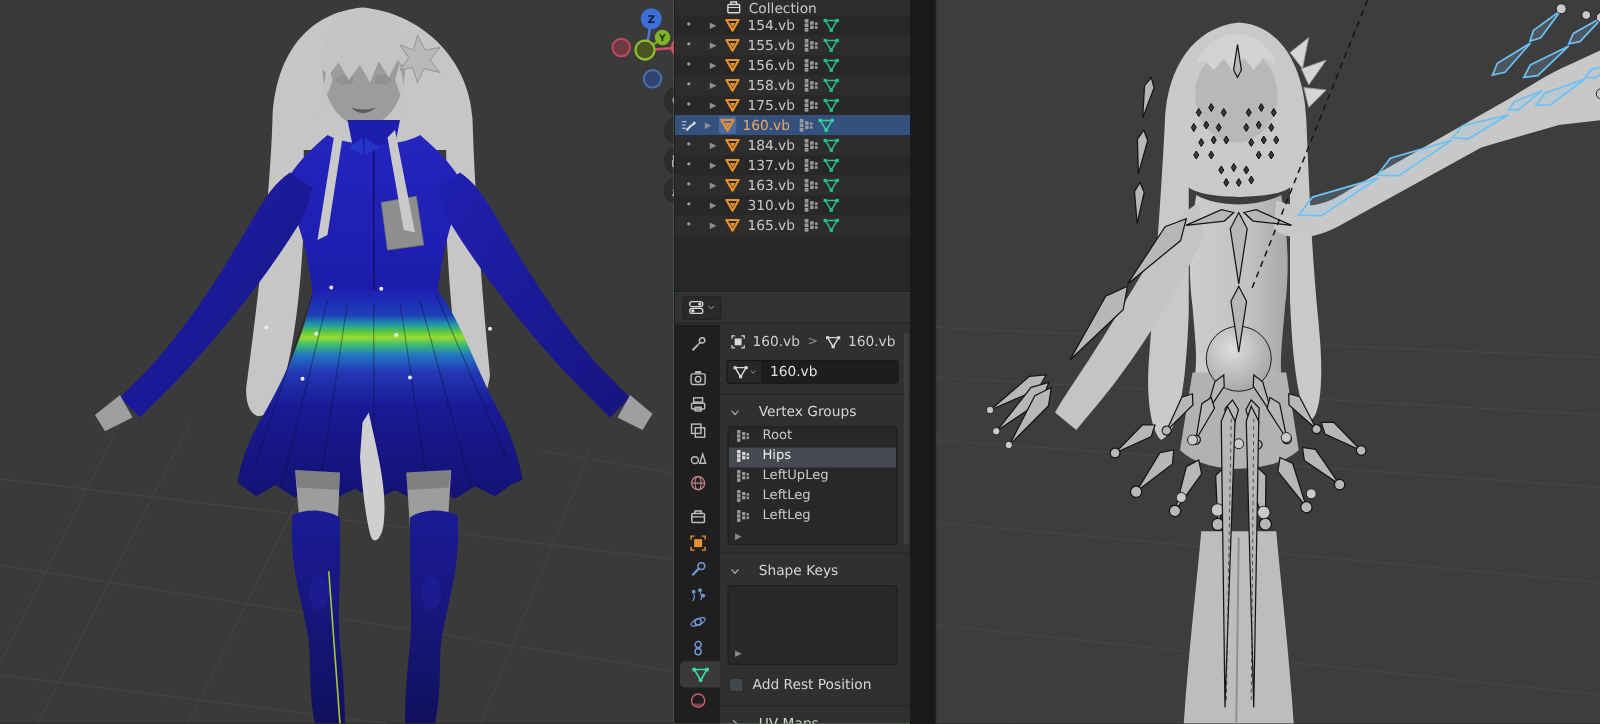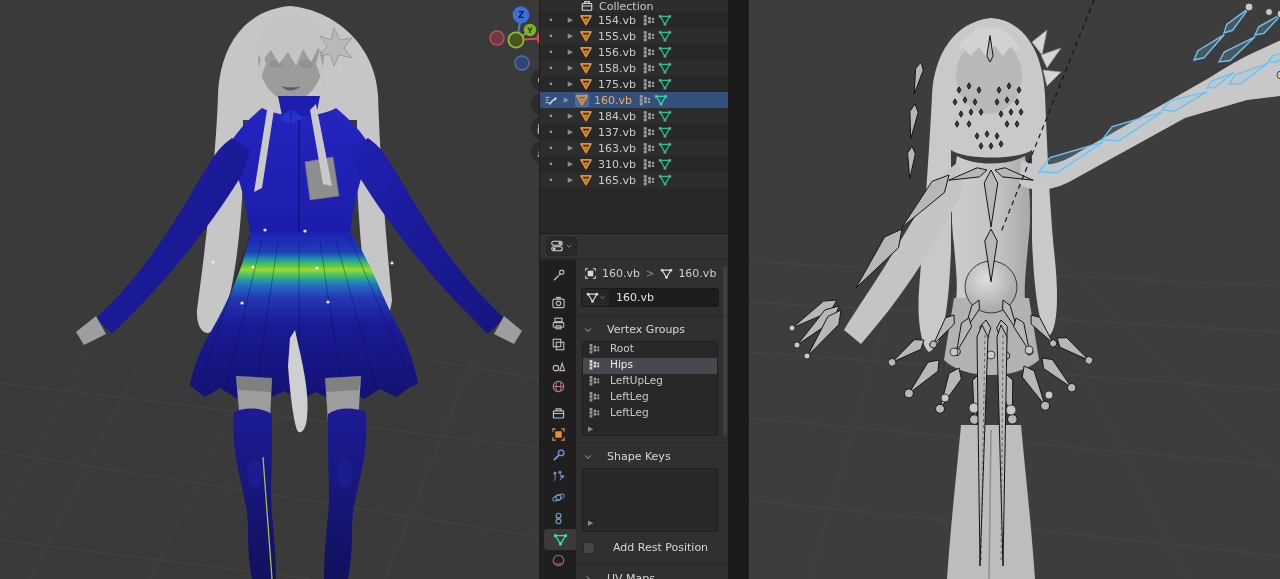--- a/index.html
+++ b/index.html
@@ -43,21 +43,21 @@
   .field-ic{width:27px;height:17px;background:#272727;border-radius:2px 0 0 2px;display:flex;align-items:center;justify-content:center;gap:0}
   .field-text{padding-left:7px;font-size:11px;color:#e2e2e2}
   .panel{border-top:1px solid #262626;padding:4px 0 4px 0}
   .ph{height:19px;display:flex;align-items:center;gap:14px;padding-left:7px;font-size:11px;color:#d6d6d6}
   .chev{width:10px;height:10px;color:#a8a8a8}
   .listbox{margin:2px 10px 2px 6px;background:#282828;border:1px solid #1f1f1f;border-radius:3px;overflow:hidden;position:relative}
   .lrow{height:16px;display:flex;align-items:flex-start;gap:9px;padding-left:5px;font-size:10.5px;color:#c9c9c9}
   .lrow.sel{background:#46494f;color:#ededed}
   .grip{height:13px;display:flex;align-items:center;padding-left:5px;color:#8a8a8a;font-size:7px}
   .sk-box{height:64px}
-  .checkrow{display:flex;align-items:center;gap:18px;padding:7px 8px 6px 7px;font-size:11px;color:#d6d6d6}
+  .checkrow{display:flex;align-items:center;gap:7px;padding:7px 8px 6px 7px;font-size:11px;color:#d6d6d6}
   .checkbox{width:12px;height:12px;background:#43464a;border:1px solid #2a2a2a;border-radius:2px;flex:0 0 auto}
   .sbar{position:absolute;right:1px;top:6px;width:4px;height:170px;background:#4a4a4a;border-radius:2px;opacity:.55}
   
   .gizmo{position:absolute;left:488px;top:2px}
   .navbtns{position:absolute;left:531px;top:69px;display:flex;flex-direction:column;gap:1px}
   .navbtn{width:23px;height:23px;border-radius:50%;background:rgba(35,35,35,.62);display:flex;align-items:center;justify-content:center}
   .nic{width:14px;height:14px;color:#d3d3d3}
   .collapse{position:absolute;left:549px;top:6px;color:#9b9b9b;font-size:11px;line-height:11px}
   svg{display:block}
 </style>

